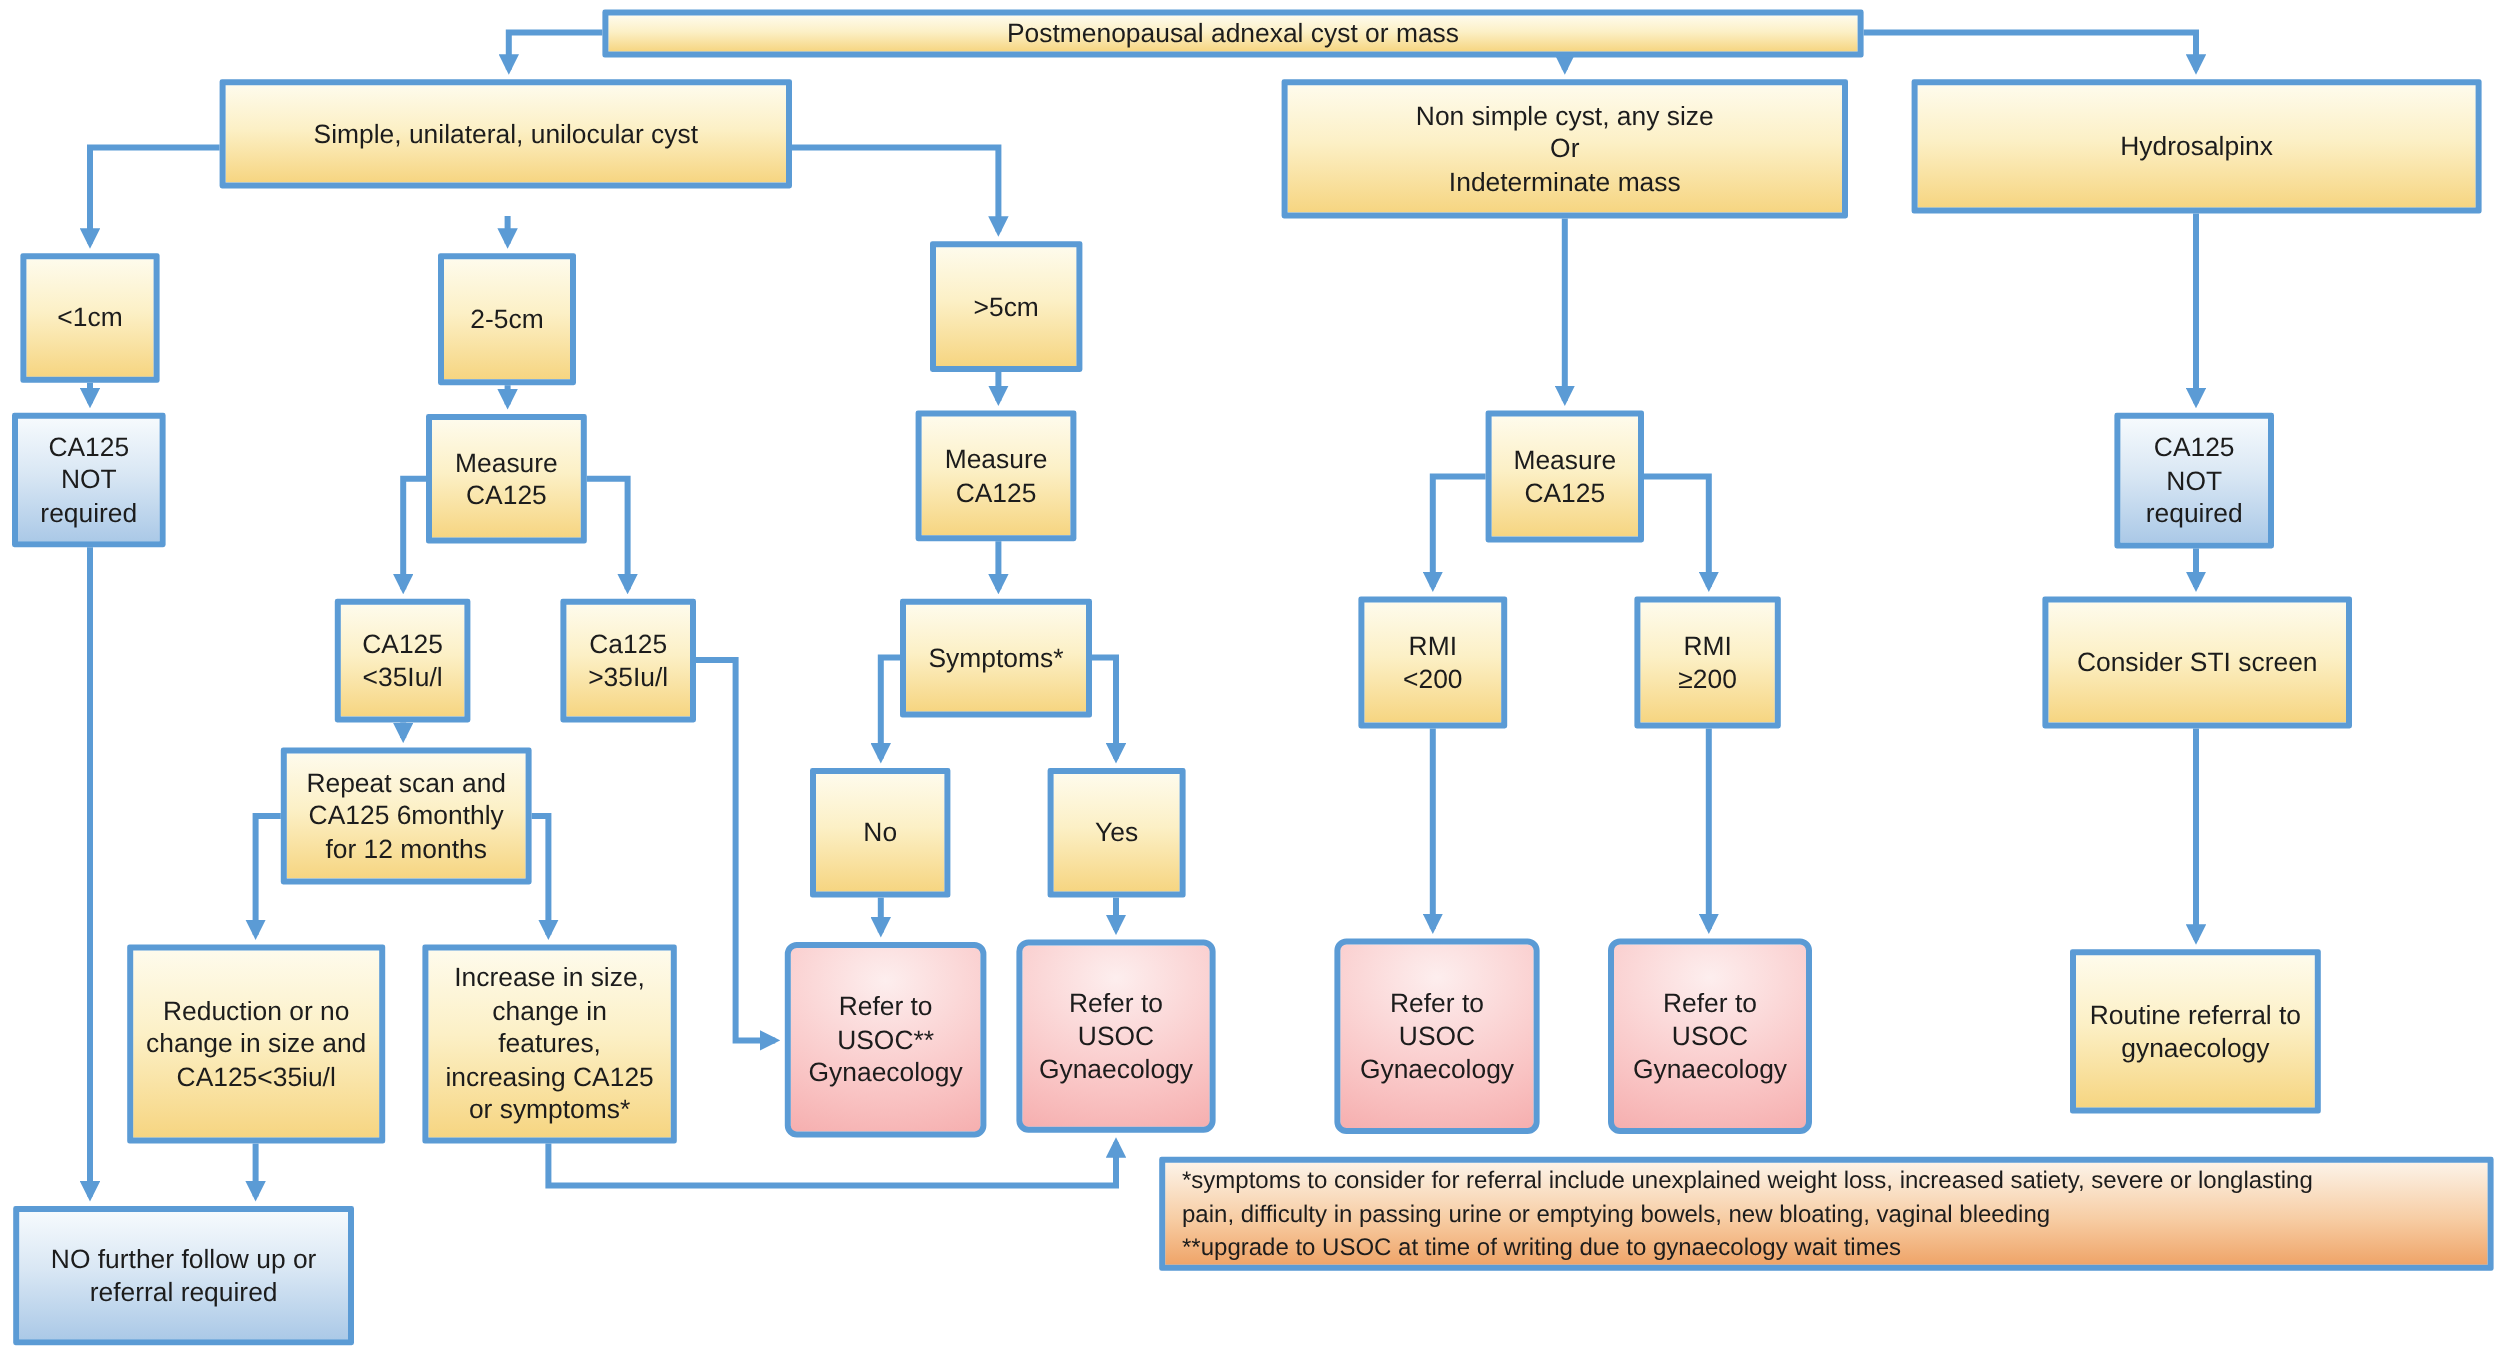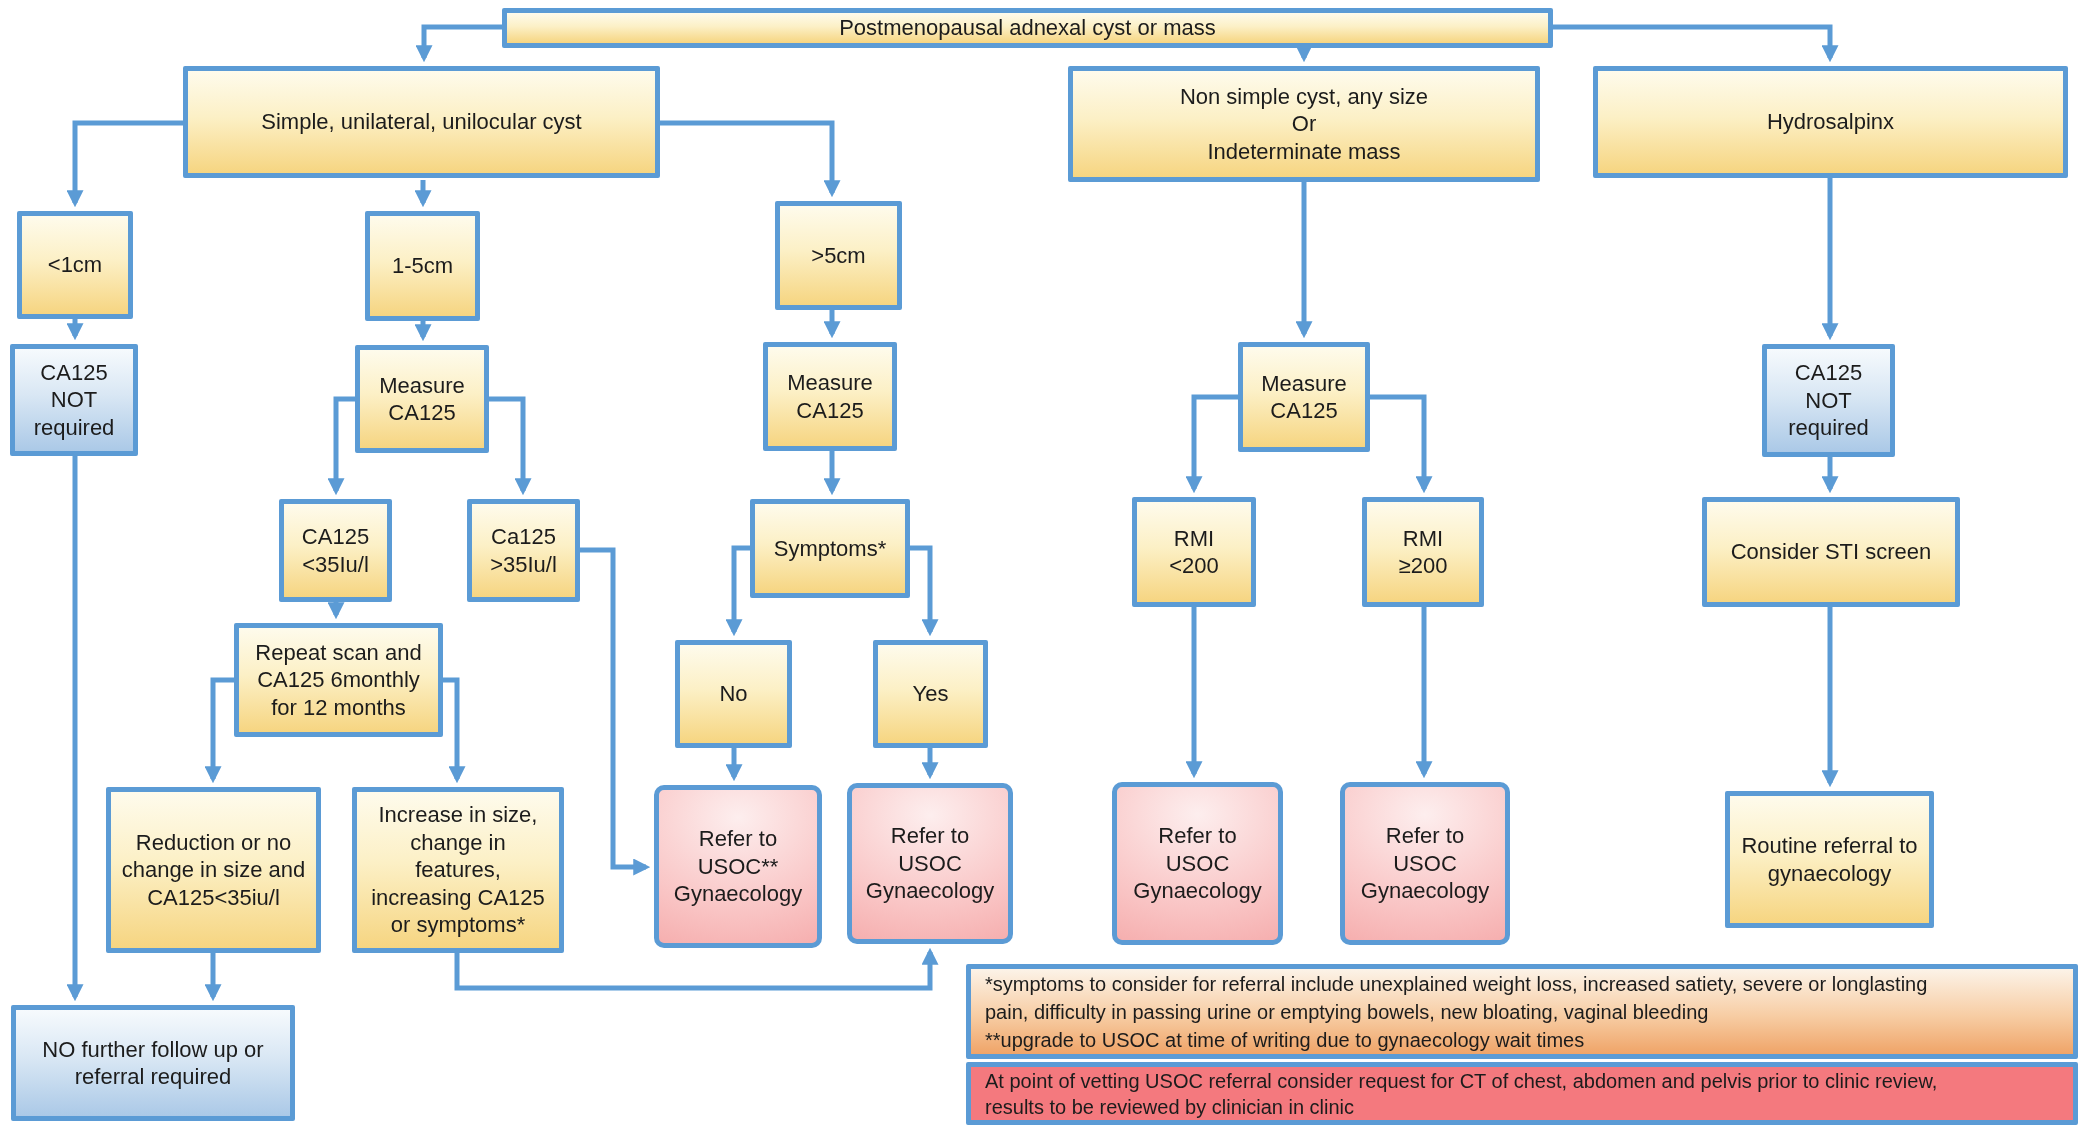--- a/index.html
+++ b/index.html
@@ -64,28 +64,28 @@
       <path d="M1194,607 V774" marker-end="url(#arrow)"></path>
       <path d="M1424,607 V774" marker-end="url(#arrow)"></path>
       <path d="M1830,178 V336" marker-end="url(#arrow)"></path>
       <path d="M1830,457 V489" marker-end="url(#arrow)"></path>
       <path d="M1830,607 V783" marker-end="url(#arrow)"></path>
     </g>
   </svg>
 
   <div class="node yellow" style="left:502px;top:8px;width:1051px;height:40px">Postmenopausal adnexal cyst or mass</div>
 
-  <div class="node yellow" style="left:183px;top:66px;width:477px;height:112px">Simple, unilateral, unilocular cyst</div>
+  <div class="node yellow" style="left:183px;top:66px;width:477px;height:91px">Simple, unilateral, unilocular cyst</div>
   <div class="node yellow" style="left:1068px;top:66px;width:472px;height:116px">Non simple cyst, any size
 Or
 Indeterminate mass</div>
   <div class="node yellow" style="left:1593px;top:66px;width:475px;height:112px">Hydrosalpinx</div>
 
   <div class="node yellow" style="left:17px;top:211px;width:116px;height:108px">&lt;1cm</div>
-  <div class="node yellow" style="left:365px;top:211px;width:115px;height:110px">1-5cm</div>
+  <div class="node yellow" style="left:365px;top:211px;width:115px;height:110px">2-5cm</div>
   <div class="node yellow" style="left:775px;top:201px;width:127px;height:109px">&gt;5cm</div>
 
   <div class="node blue" style="left:10px;top:344px;width:128px;height:112px">CA125
 NOT
 required</div>
   <div class="node yellow" style="left:355px;top:345px;width:134px;height:108px">Measure
 CA125</div>
   <div class="node yellow" style="left:763px;top:342px;width:134px;height:109px">Measure
 CA125</div>
   <div class="node yellow" style="left:1238px;top:342px;width:132px;height:110px">Measure
@@ -133,16 +133,14 @@
 Gynaecology</div>
   <div class="node yellow" style="left:1725px;top:791px;width:209px;height:137px">Routine referral to
 gynaecology</div>
 
   <div class="node blue" style="left:11px;top:1005px;width:284px;height:116px">NO further follow up or
 referral required</div>
 
   <div class="node note note-orange" style="left:966px;top:964px;width:1112px;height:95px">*symptoms  to consider for referral include unexplained weight loss, increased satiety, severe or longlasting
 pain, difficulty in passing urine or emptying bowels, new bloating, vaginal bleeding
 **upgrade to USOC at time of writing due to gynaecology wait times</div>
-  <div class="node note note-pink" style="left:966px;top:1062px;width:1112px;height:63px">At point of vetting USOC referral consider request for CT of chest, abdomen and pelvis prior to clinic review,
-results to be reviewed by clinician in clinic</div>
 
 </div>
 
 </body></html>

